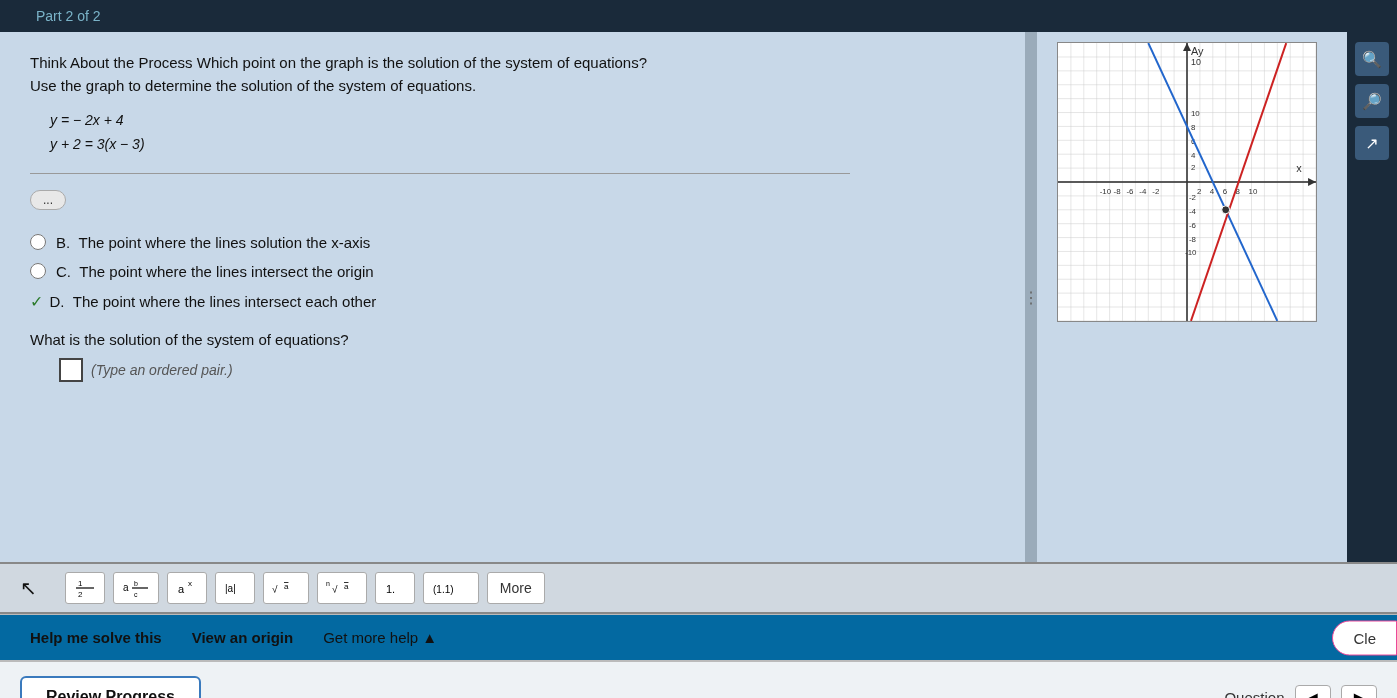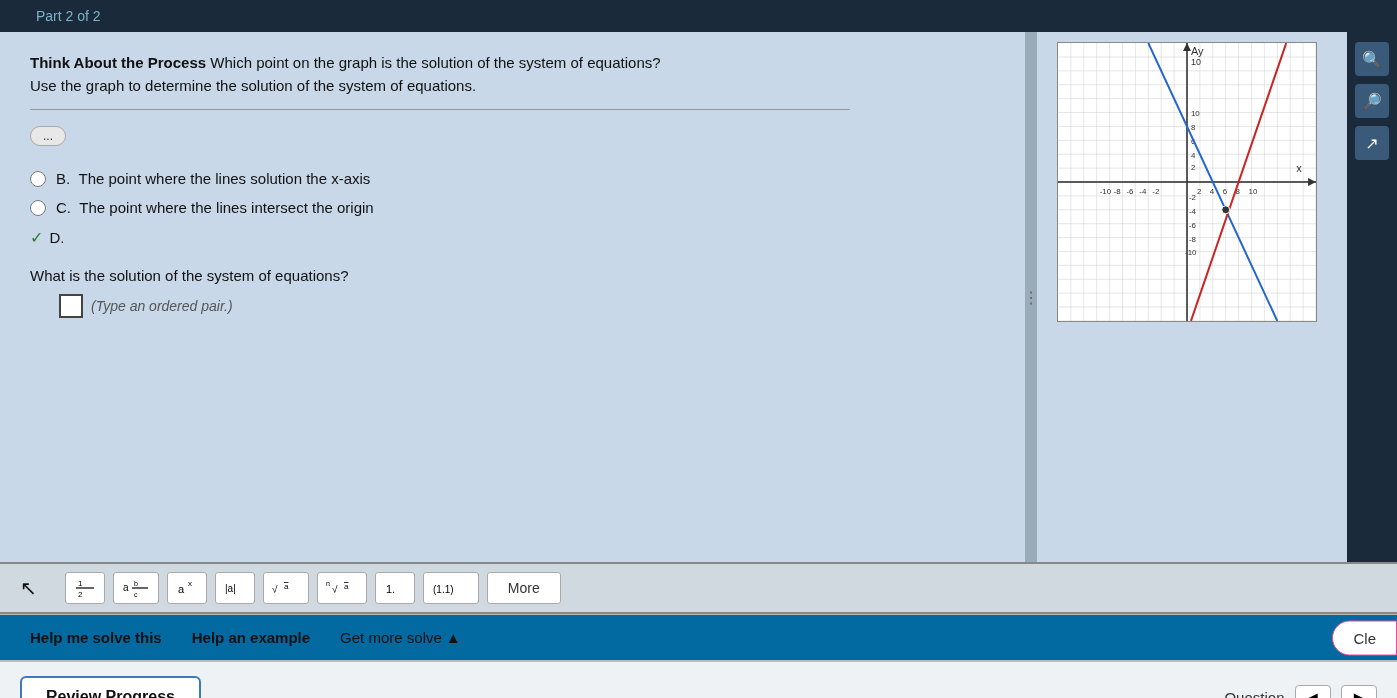--- a/index.html
+++ b/index.html
@@ -33,21 +33,21 @@
     }
 
     .question-header {
       font-size: 15px;
       color: #111;
       margin-bottom: 12px;
       line-height: 1.5;
     }
 
     .question-header strong {
-      font-weight: bold;
+      font-weight: normal;
     }
 
     .equations {
       font-style: italic;
       margin-left: 20px;
       margin-bottom: 16px;
       color: #111;
       font-size: 14px;
       line-height: 1.7;
     }
@@ -205,21 +205,21 @@
       display: flex;
       align-items: center;
       justify-content: center;
       color: #333;
     }
 
     .math-btn-more {
       background: white;
       border: 1px solid #aaa;
       border-radius: 3px;
-      padding: 4px 20px;
+      padding: 4px 12px;
       cursor: pointer;
       font-size: 14px;
       min-height: 32px;
       color: #333;
     }
 
     
     .bottom-action-bar {
       background: #0369a1;
       padding: 14px 30px;
@@ -312,20 +312,24 @@
 
   <div class="question-area">
 
     <div class="question-header">
       <strong>Think About the Process</strong>
       <span>Which point on the graph is the solution of the system of equations?</span>
       <br>
       <span>Use the graph to determine the solution of the system of equations.</span>
     </div>
 
+    <div class="equations">
+      <div>y = − 2x + 4</div>
+      <div>y + 2 = 3(x − 3)</div>
+    </div>
 
     <hr class="divider-line">
 
     <div style="margin-bottom:14px;">
       <button class="expand-btn">...</button>
     </div>
 
     <div class="answer-options">
 
       <div class="option">
@@ -336,20 +340,21 @@
 
       <div class="option">
         <input type="radio" name="answer" style="">
         <span>C. &nbsp;</span>
         <span>The point where the lines intersect the origin</span>
       </div>
 
       <div class="option selected">
         <span class="check-icon">✓</span>
         <span>D. &nbsp;</span>
+        <span>The point where the lines intersect each other</span>
       </div>
 
     </div>
 
     <div class="solution-question">What is the solution of the system of equations?</div>
 
     <div class="answer-input-row">
       <div class="answer-box"></div>
       <span class="answer-placeholder">(Type an ordered pair.)</span>
     </div>
@@ -518,24 +523,24 @@
   </button>
 
   <button class="math-btn-more">More</button>
 
 </div>
 
 <div class="bottom-action-bar" style="position:relative;">
 
   <button class="action-link">Help me solve this</button>
 
-  <button class="action-link">Help an example</button>
+  <button class="action-link">View an origin</button>
 
   <button class="get-more-help">
-    <span>Get more solve</span>
+    <span>Get more help</span>
     <span>▲</span>
   </button>
 
   <button class="clear-btn" style="position:absolute; right:0; top:50%; transform:translateY(-50%);">Cle</button>
 
 </div>
 
 <div class="footer">
 
   <button class="review-progress-btn">Review Progress</button>

